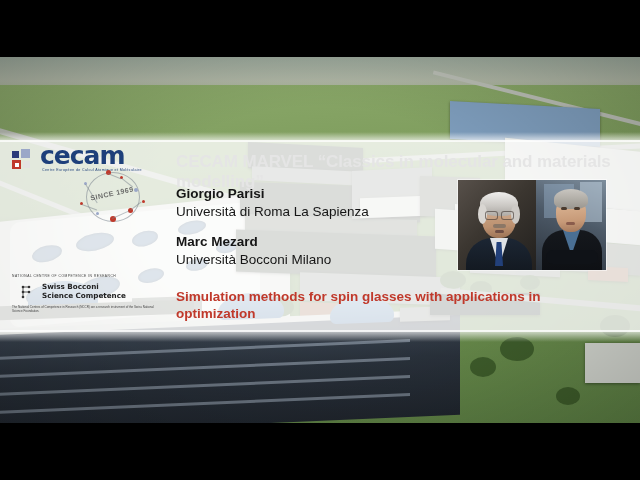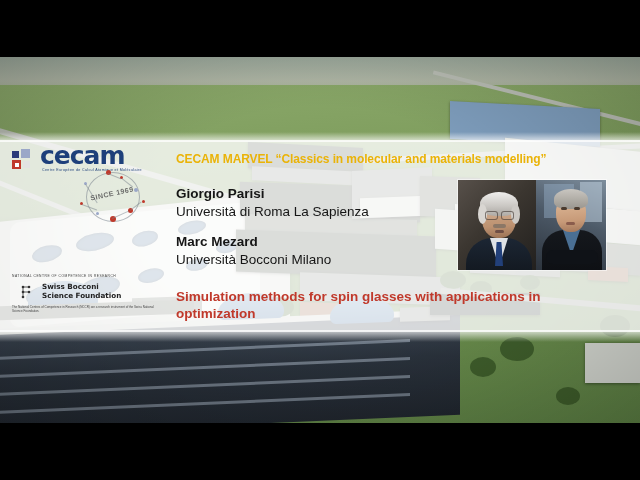--- a/index.html
+++ b/index.html
@@ -112,22 +112,22 @@
      letter-spacing:.5px;white-space:nowrap;}
   #snsf{position:absolute;left:20px;top:144px;width:140px;height:22px;}
   #snsf-mark{position:absolute;left:0;top:2px;width:16px;height:16px;}
   #snsf-name{position:absolute;left:22px;top:0;font-size:7.2px;font-weight:700;
      color:#222;line-height:9px;font-family:"DejaVu Sans",sans-serif;}
   #snsf-fine{position:absolute;left:12px;top:167px;width:150px;font-size:3px;color:#444;
      line-height:4.4px;}
 
   
   #content{position:absolute;left:176px;top:140px;width:464px;height:192px;z-index:25;}
-  #main-title{position:absolute;left:0;top:12px;width:440px;font-size:12px;font-weight:700;
-     color:#eab308;letter-spacing:-.1px;}
+  #main-title{position:absolute;left:0;top:12px;width:440px;font-size:17px;font-weight:700;
+     color:#e5e5e5;letter-spacing:-.1px;}
   #speakers{position:absolute;left:0;top:45px;width:290px;}
   .sp-name{font-size:13.5px;font-weight:700;color:#161616;line-height:18px;}
   .sp-aff{font-size:13.5px;font-weight:400;color:#161616;line-height:18px;}
   .sp-block{margin-bottom:12px;}
   #talk-title{position:absolute;left:0;top:148px;width:415px;font-size:13.5px;
      font-weight:700;color:#c0392b;line-height:17px;}
 
   
   #ph-speakers{position:absolute;left:282px;top:40px;width:148px;height:90px;
      background:#1d1f22;overflow:hidden;box-shadow:0 0 0 1px rgba(255,255,255,.5);}
@@ -297,21 +297,21 @@
         <line x1="3" y1="3" x2="3" y2="13" stroke="#333" stroke-width="0.8"></line>
         <line x1="3" y1="8" x2="9" y2="8" stroke="#333" stroke-width="0.8"></line>
         <circle cx="3" cy="3" r="1.3" fill="#333"></circle>
         <circle cx="9" cy="3" r="1.3" fill="#333"></circle>
         <circle cx="3" cy="8" r="1.3" fill="#333"></circle>
         <circle cx="9" cy="8" r="1.3" fill="#333"></circle>
         <circle cx="3" cy="13" r="1.3" fill="#333"></circle>
       </svg>
       <div id="snsf-name">
         <div>Swiss Bocconi</div>
-        <div>Science Foundation</div>
+        <div>Science Competence</div>
       </div>
     </div>
     <div id="snsf-fine">The National Centres of Competence in Research (NCCR) are a research instrument of the Swiss National Science Foundation.</div>
   </div>
 
   <div id="content">
 
     <div id="main-title">CECAM MARVEL “Classics in molecular and materials modelling”</div>
 
     <div id="speakers">

